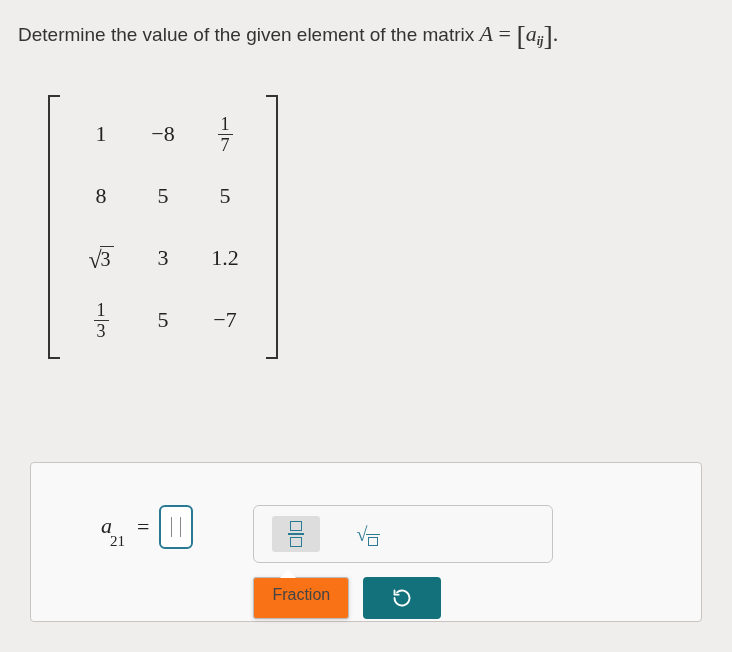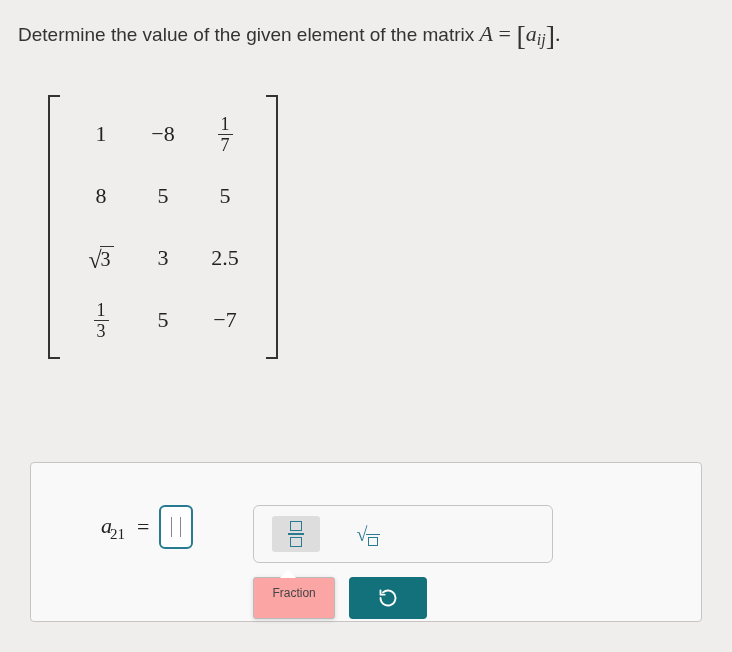--- a/index.html
+++ b/index.html
@@ -16,21 +16,21 @@
       font-size: 19px;
       color: #333;
       margin-bottom: 40px;
       line-height: 1.4;
     }
     .matrix-expr {
       font-family: 'Times New Roman', serif;
       font-style: italic;
       font-size: 22px;
     }
-    .sub { font-size: 16px; vertical-align: -4px; font-style: italic; }
+    .sub { font-size: 12px; vertical-align: -4px; font-style: italic; font-weight: bold; }
     .bracket-l, .bracket-r {
       font-size: 28px;
       font-style: normal;
       vertical-align: -4px;
       font-family: 'Times New Roman', serif;
     }
 
     
     .matrix-wrap {
       margin-left: 30px;
@@ -102,21 +102,21 @@
       padding: 42px 26px 18px 70px;
       font-family: 'Times New Roman', serif;
     }
     .answer-lhs {
       font-size: 22px;
       display: flex;
       align-items: center;
       gap: 10px;
     }
     .answer-lhs .a { font-style: italic; }
-    .answer-lhs .subsc { font-size: 15px; vertical-align: -5px; position: relative; top: 1px; left: -2px; }
+    .answer-lhs .subsc { font-size: 15px; vertical-align: -5px; position: relative; top: 8px; left: -2px; }
     .ans-input {
       width: 34px;
       height: 44px;
       border: 2px solid #277a91;
       border-radius: 6px;
       background: #fff;
       display: inline-flex;
       align-items: center;
       justify-content: center;
     }
@@ -177,26 +177,26 @@
       display: flex; align-items: flex-start; justify-content: center;
     }
     .tool-sqrt .rad .sq2 { width: 10px; height: 9px; border: 1.5px solid #2a7a91; margin-top: 2px;}
 
     .bottom-row {
       display: flex;
       gap: 14px;
       margin-top: 14px;
     }
     .tooltip {
-      background: #fca5a5;
+      background: #f97316;
       border: 1px solid #bbb;
       border-radius: 3px;
       padding: 8px 18px;
       font-family: Arial, sans-serif;
-      font-size: 12px;
+      font-size: 16px;
       color: #444;
       position: relative;
       box-shadow: 0 1px 4px rgba(0,0,0,0.15);
     }
     .tooltip::before {
       content: '';
       position: absolute;
       top: -8px; left: 26px;
       border: 8px solid transparent;
       border-bottom-color: #fff;
@@ -259,21 +259,21 @@
       <div class="mcell">
         <span class="sqrt">
           <span class="surd">√</span>
             <span class="radicand">3</span>
         </span>
       </div>
       <div class="mcell">
           <span>3</span>
         </div>
       <div class="mcell">
-          <span>2.5</span>
+          <span>1.2</span>
         </div>
     </div>
     <div class="mrow">
       <div class="mcell">
         <span class="frac">
           <span class="num">1</span>
           <span class="den">3</span>
         </span>
       </div>
       <div class="mcell">

